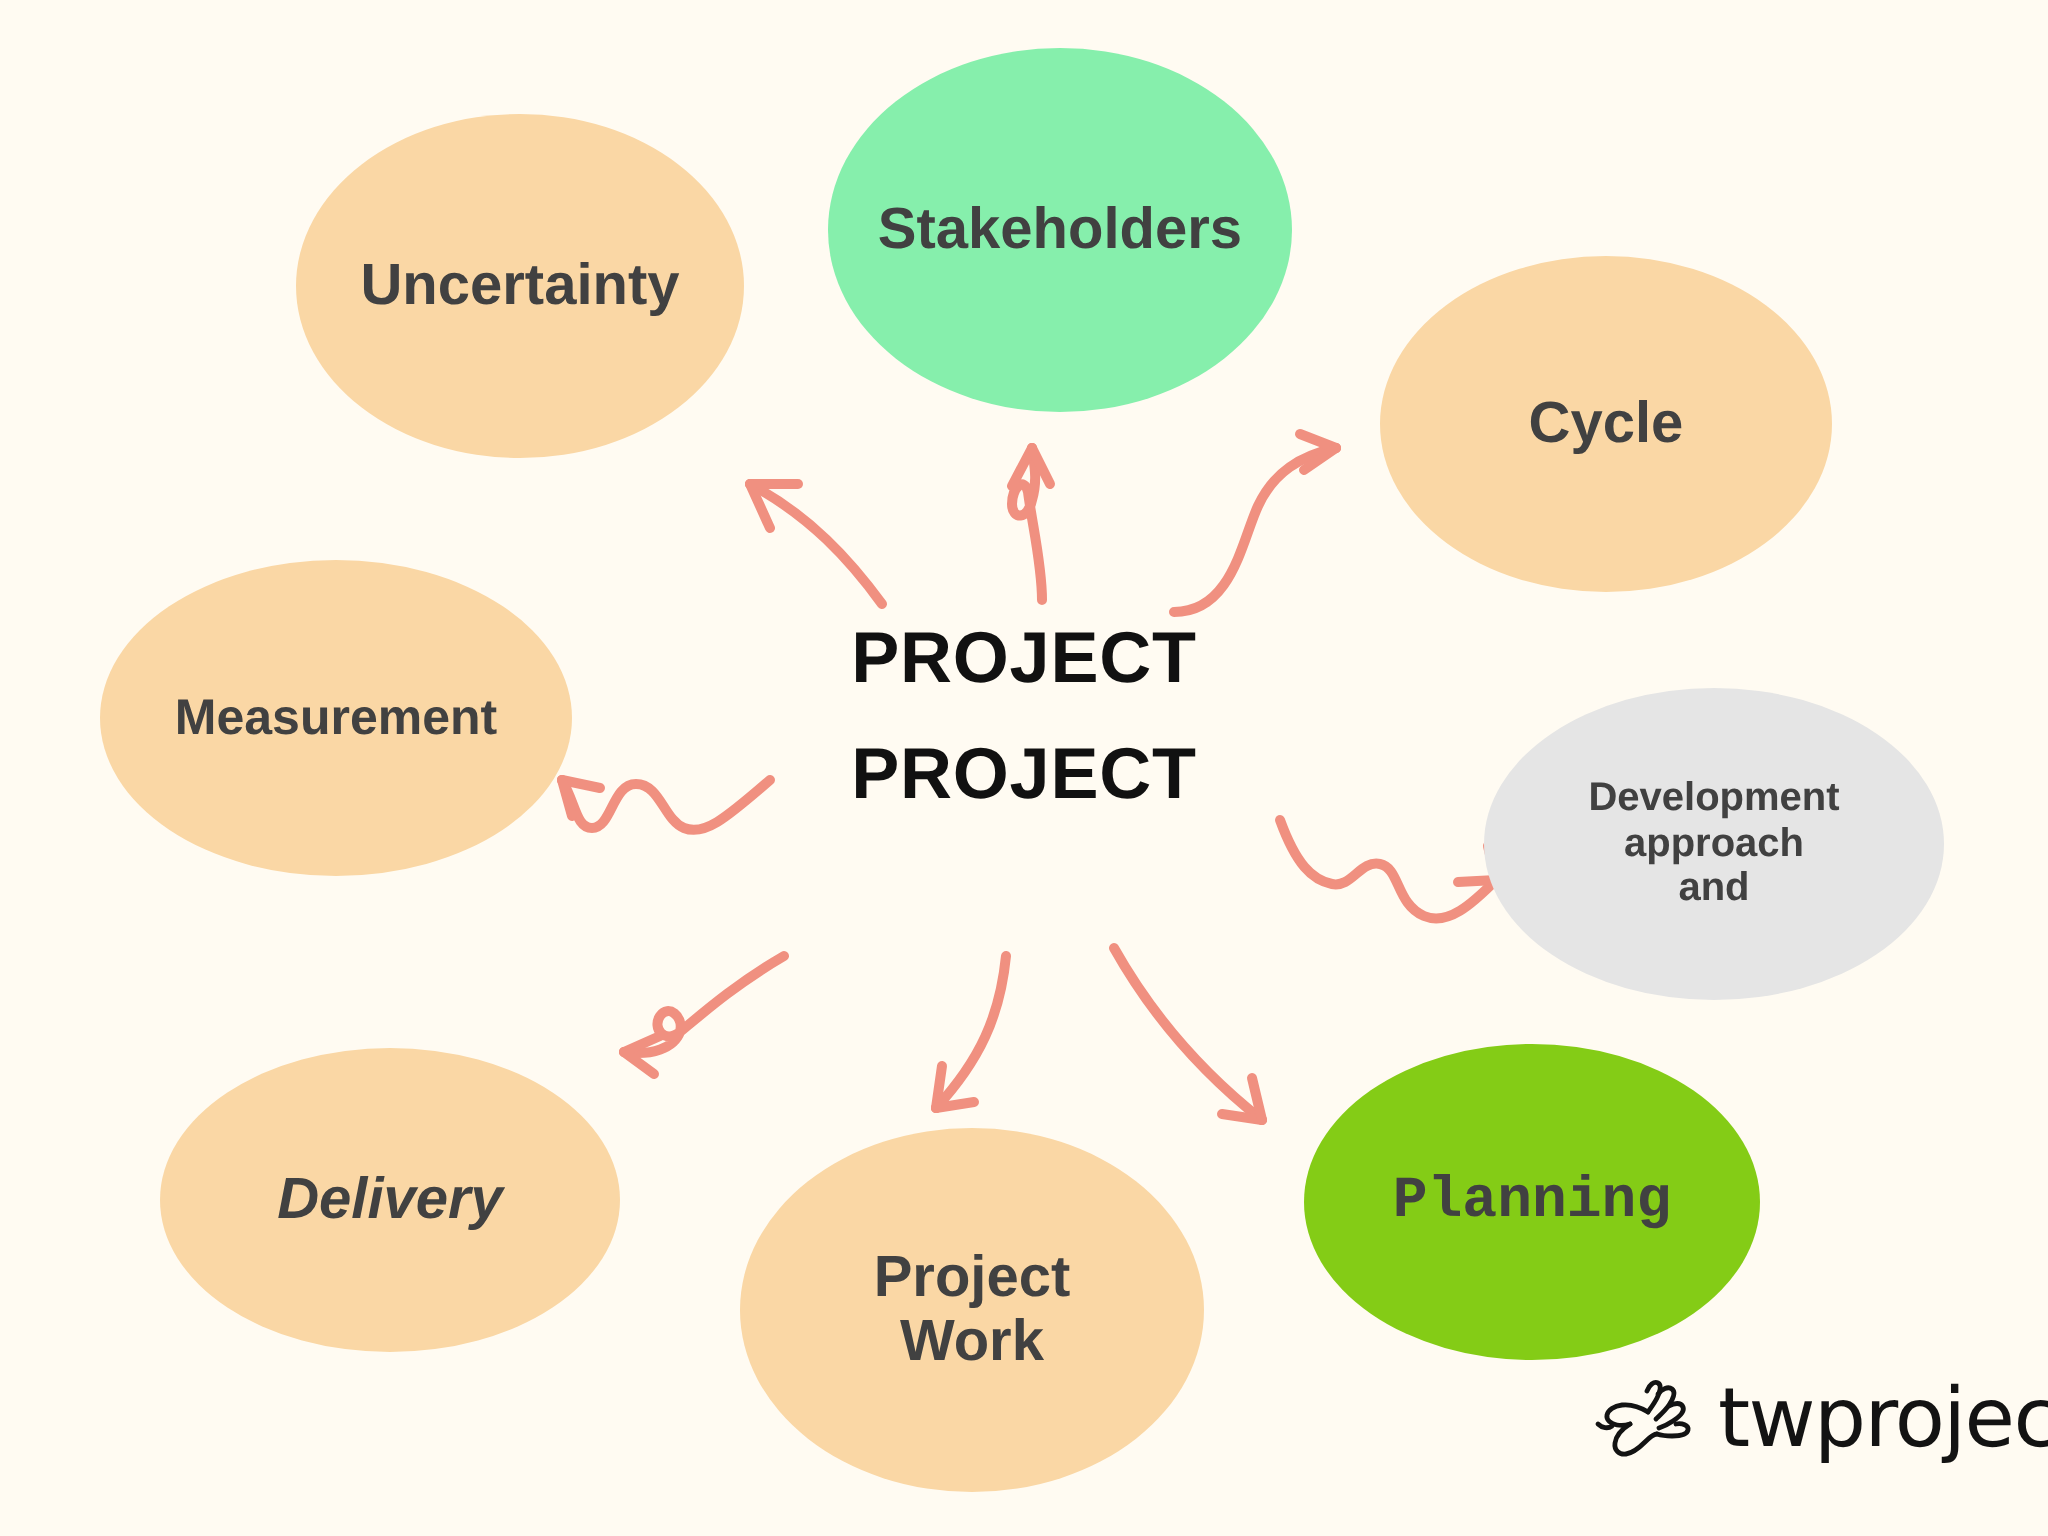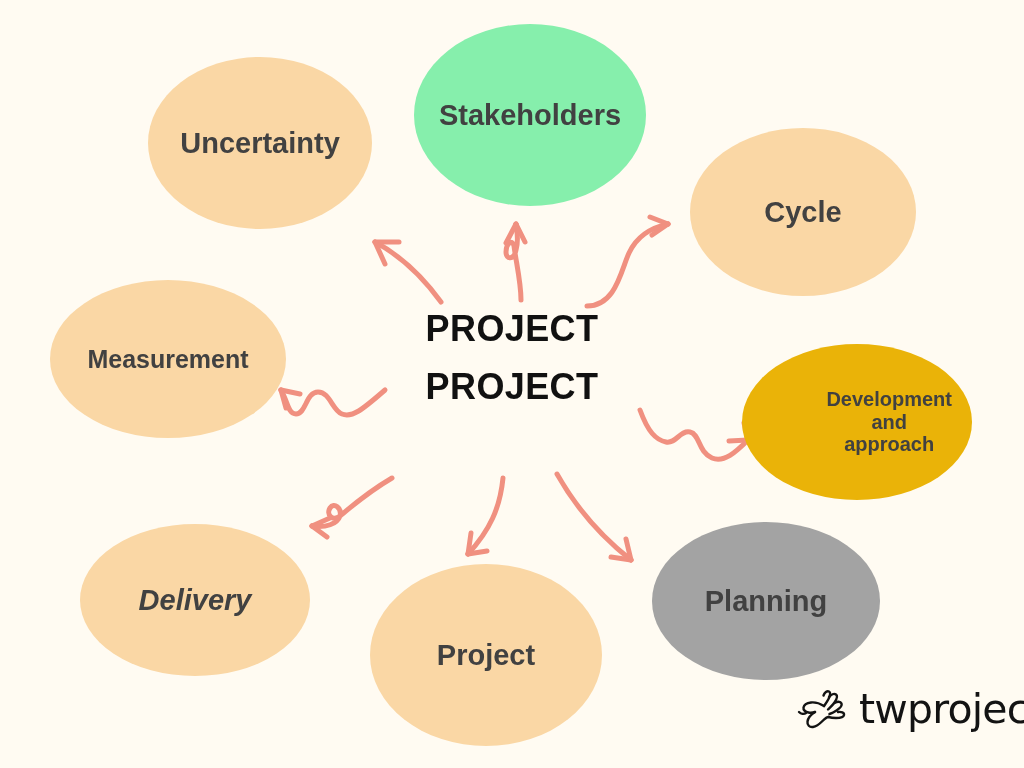--- a/index.html
+++ b/index.html
@@ -164,39 +164,40 @@
   </div>
 
   <div class="bubble" id="bubble-team" style="background:#FAD7A5;">
     <span>Cycle</span>
   </div>
 
   <div class="bubble" id="bubble-measurement" style="background:#FAD7A5;">
     <span>Measurement</span>
   </div>
 
-  <div class="bubble" id="bubble-development" style="background:#eab308;justify-content:flex-end;">
+  <div class="bubble" id="bubble-development" style="background:#e5e5e5;">
     <span>
       <span>Development</span>
+      <span>approach</span>
       <span>and</span>
-      <span>approach</span>
     </span>
   </div>
 
   <div class="bubble" id="bubble-delivery" style="background:#FAD7A5;">
     <span>Delivery</span>
   </div>
 
   <div class="bubble" id="bubble-projectwork" style="background:#FAD7A5;">
     <span>
       <span>Project</span>
+      <span>Work</span>
     </span>
   </div>
 
-  <div class="bubble" id="bubble-planning" style="background:#a3a3a3;">
+  <div class="bubble" id="bubble-planning" style="background:#84cc16;font-family:Liberation Mono, monospace;">
     <span>Planning</span>
   </div>
 
   <div class="center-label">
     <div>PROJECT</div>
     <div>PROJECT</div>
   </div>
 
   <div id="logo">
     <svg width="54" height="46" viewBox="0 0 54 46">

